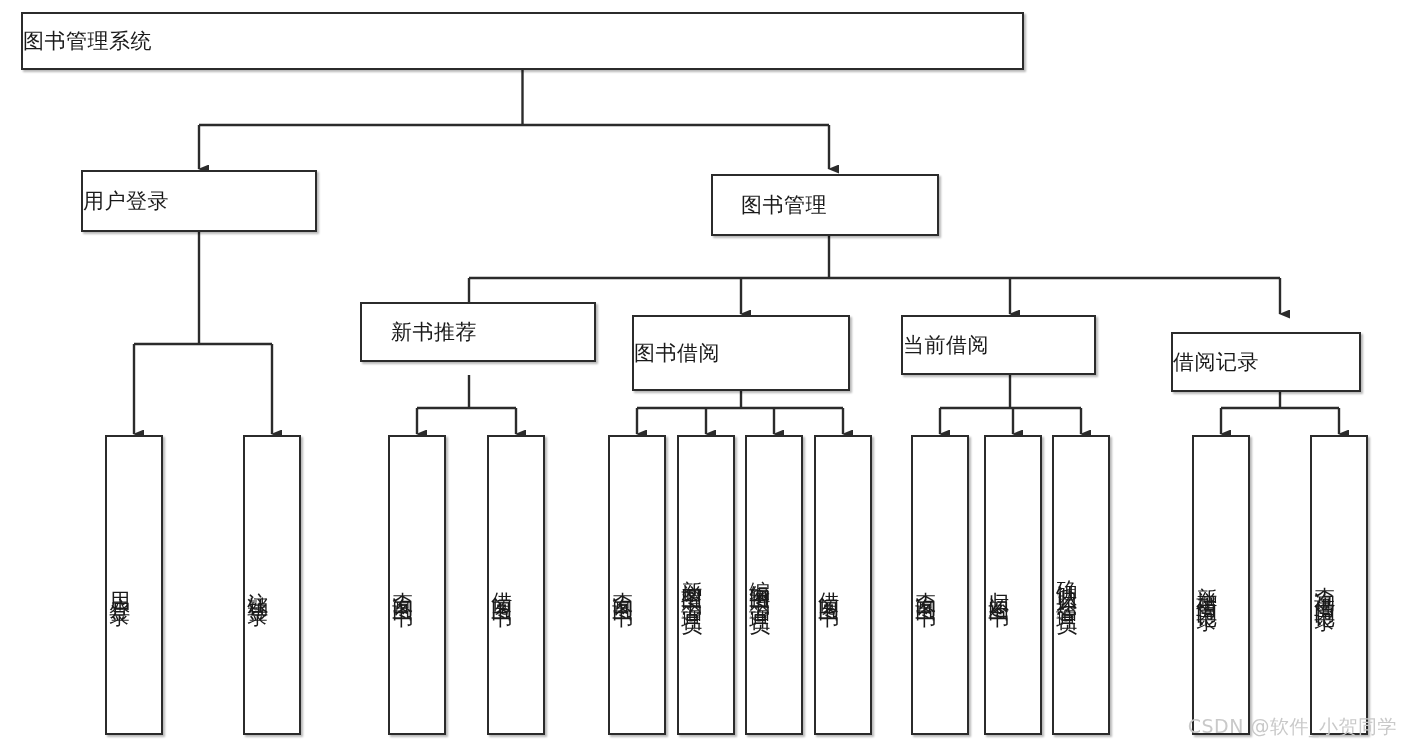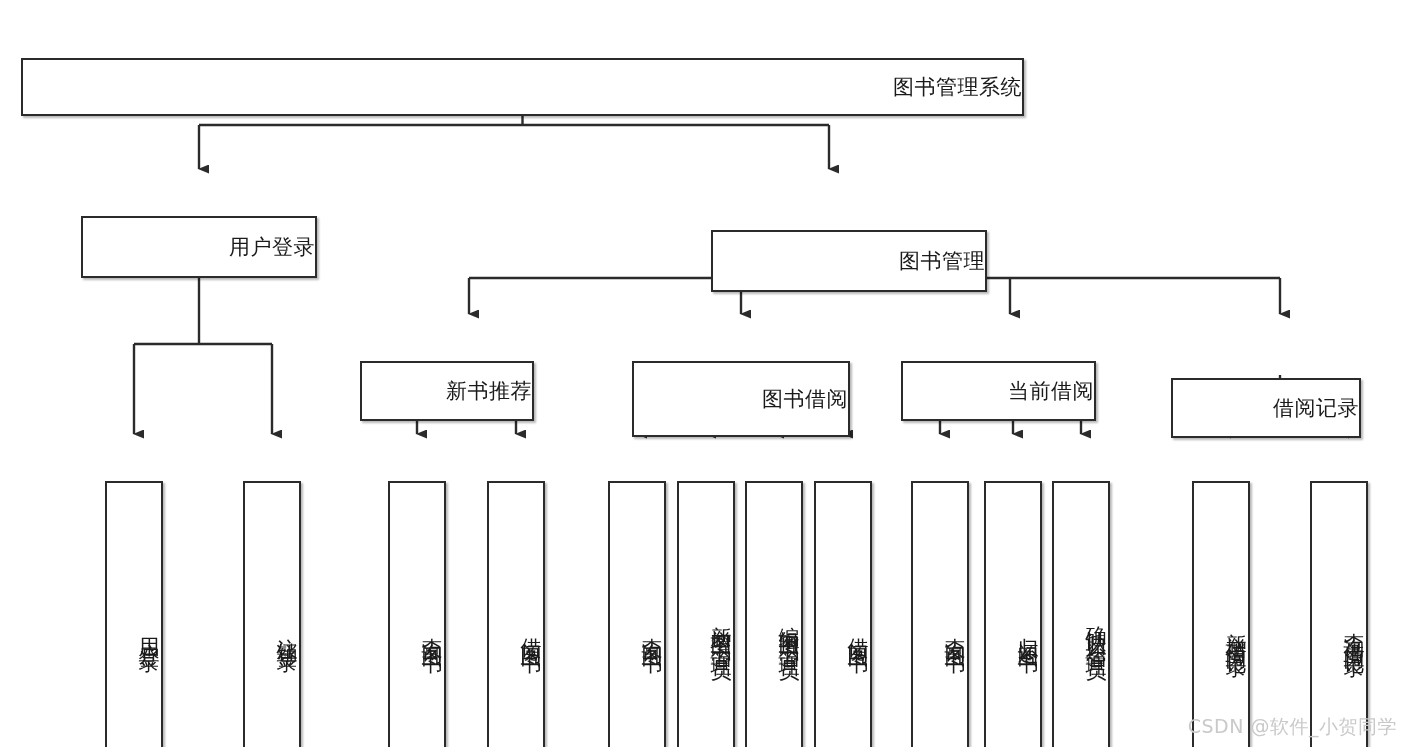--- a/index.html
+++ b/index.html
@@ -28,22 +28,21 @@
     display: block;
   }
   .node-box {
     position: absolute;
     box-sizing: border-box;
     background: #ffffff;
     border: 2px solid #2b2b2b;
     box-shadow: 2px 2px 2px rgba(0,0,0,0.28);
     display: flex;
     align-items: center;
-    justify-content: flex-end;
-    margin-top: 46px;
+    justify-content: flex-start;
   }
   .node-label {
     color: #1a1a1a;
     font-size: 21px;
     line-height: 1.18;
     letter-spacing: 0.5px;
     white-space: nowrap;
     text-align: center;
   }
   .node-box.leaf .node-label {
@@ -117,24 +116,24 @@
       </g>
   </svg>
 
   <div id="nodes-layer">
       <div class="node-box root" style="left: 21px; top: 12px; width: 1003px; height: 58px;">
         <div class="node-label">图书管理系统</div>
       </div>
       <div class="node-box level1" style="left: 81px; top: 170px; width: 236px; height: 62px;">
         <div class="node-label">用户登录</div>
       </div>
-      <div class="node-box level1" style="left: 711px; top: 184px; width: 276px; height: 62px;">
+      <div class="node-box level1" style="left: 711px; top: 174px; width: 228px; height: 62px; padding-left: 28px;">
         <div class="node-label">图书管理</div>
       </div>
-      <div class="node-box level2" style="left: 360px; top: 315px; width: 174px; height: 60px;">
+      <div class="node-box level2" style="left: 360px; top: 302px; width: 236px; height: 60px; padding-left: 29px;">
         <div class="node-label">新书推荐</div>
       </div>
       <div class="node-box level2" style="left: 632px; top: 315px; width: 218px; height: 76px;">
         <div class="node-label">图书借阅</div>
       </div>
       <div class="node-box level2" style="left: 901px; top: 315px; width: 195px; height: 60px;">
         <div class="node-label">当前借阅</div>
       </div>
       <div class="node-box level2" style="left: 1171px; top: 332px; width: 190px; height: 60px;">
         <div class="node-label">借阅记录</div>

